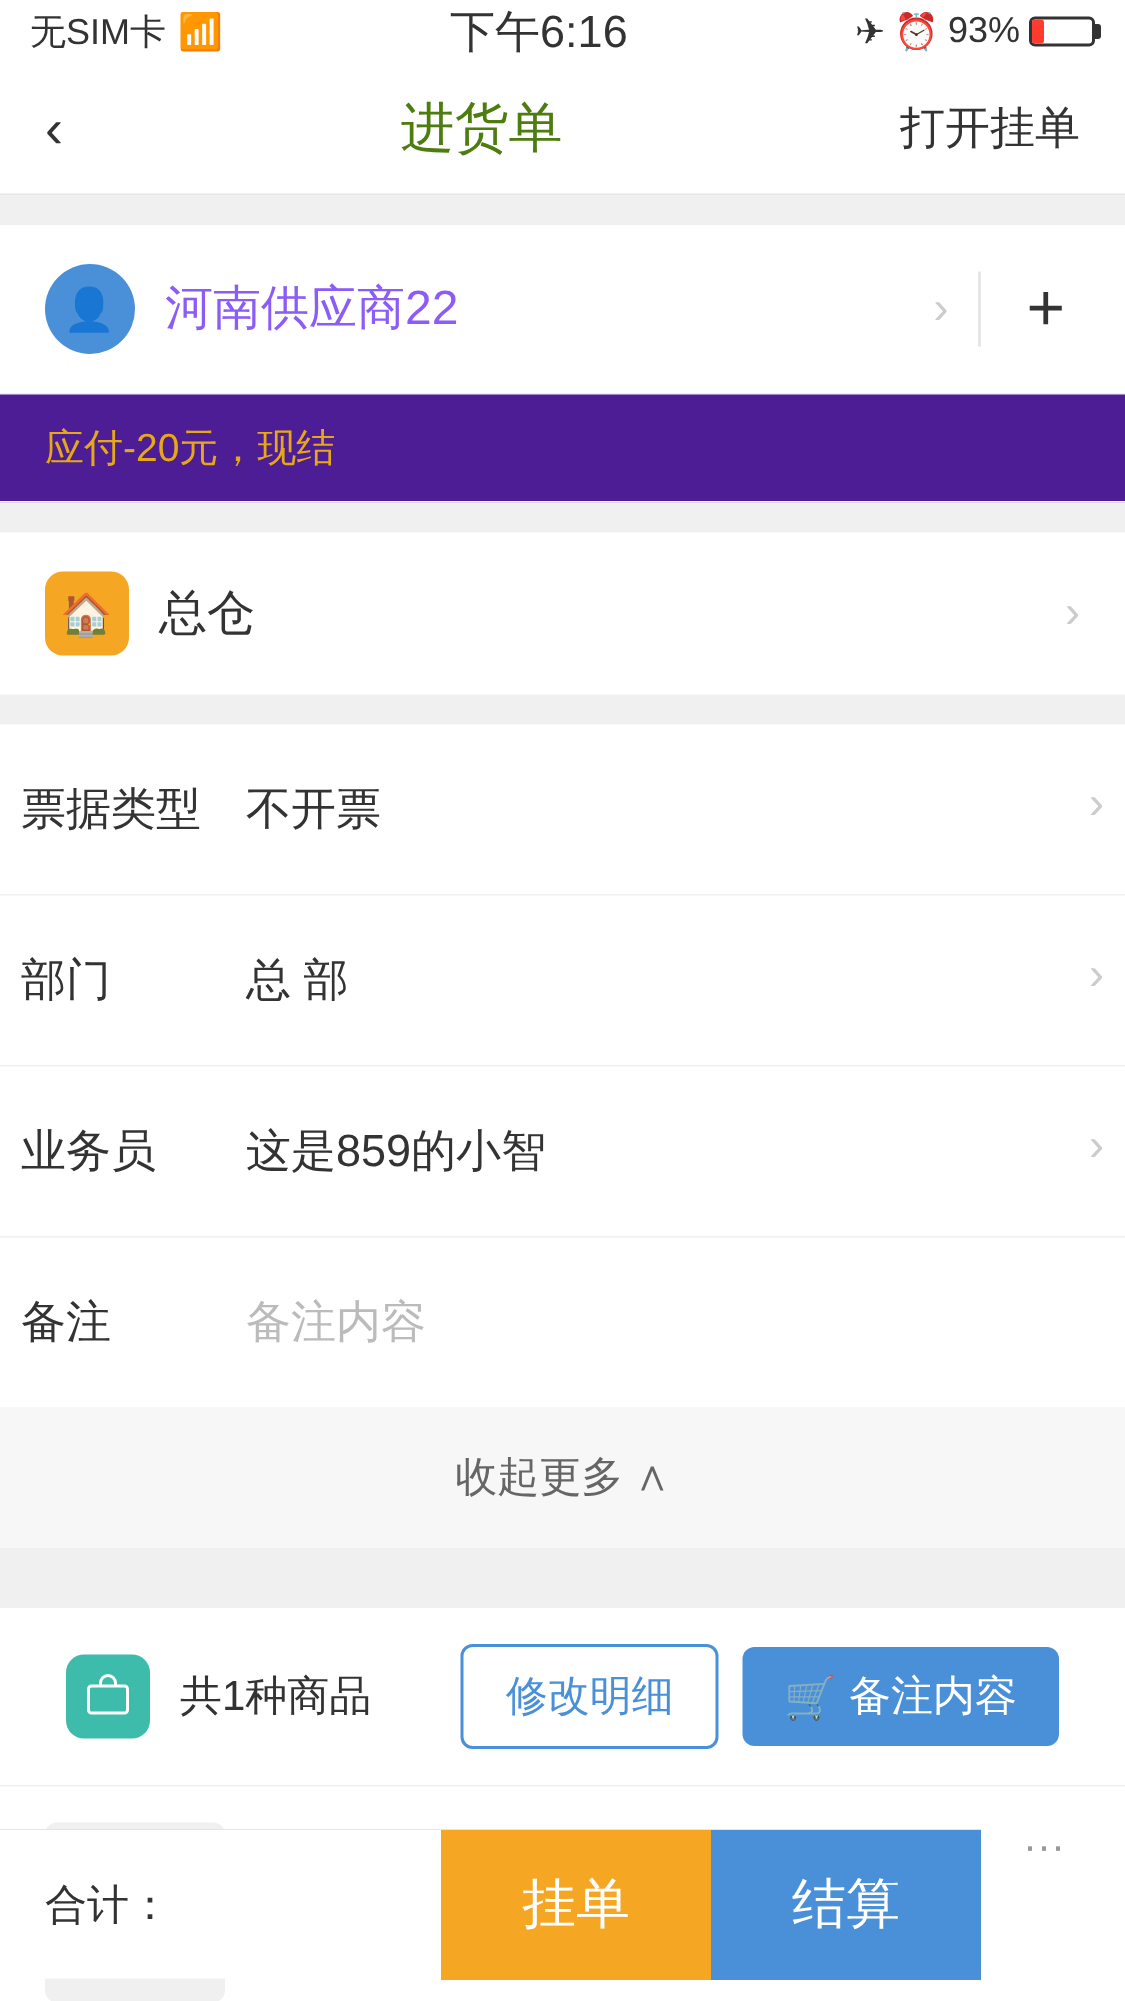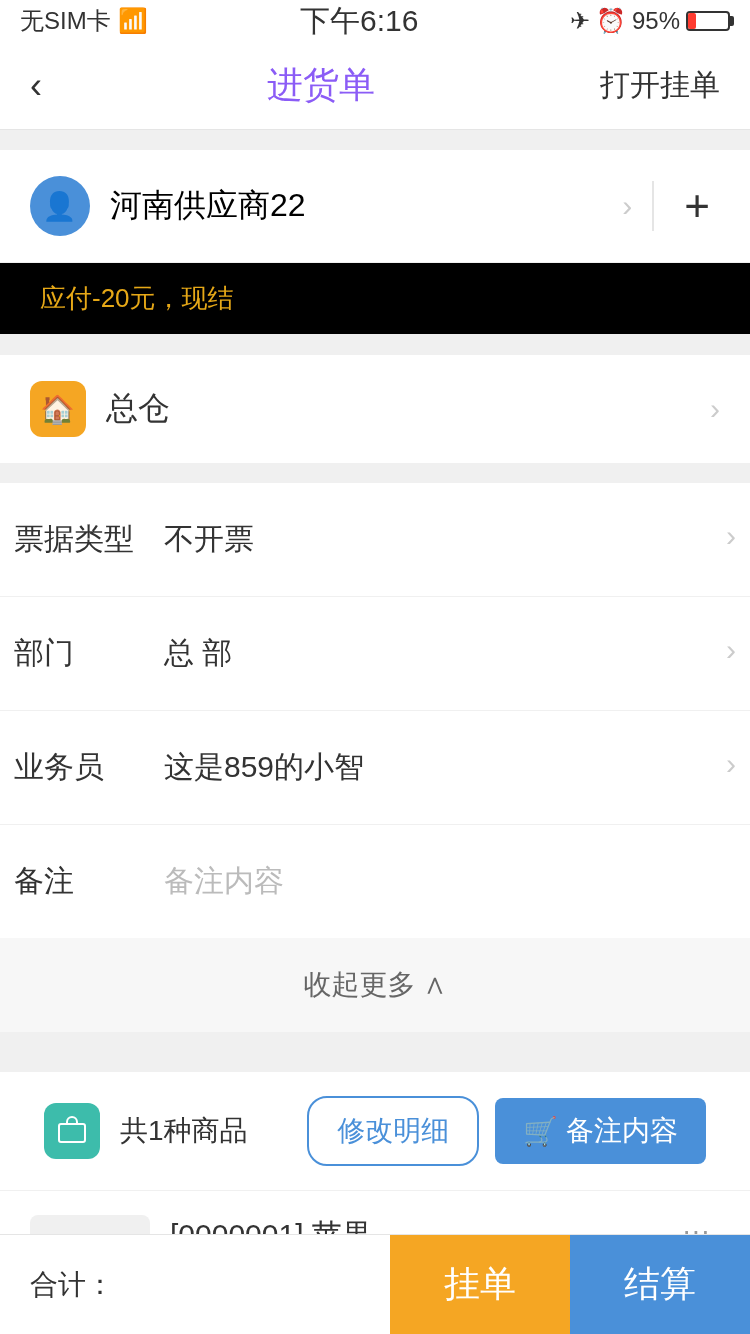--- a/index.html
+++ b/index.html
@@ -51,21 +51,21 @@
       border-bottom: 1px solid #e5e5e5;
     }
     .nav-back {
       font-size: 36px;
       color: #333;
       cursor: pointer;
     }
     .nav-title {
       font-size: 36px;
       font-weight: 500;
-      color: #8b5cf6;
+      color: #4d7c0f;
     }
     .nav-action {
       font-size: 30px;
       color: #333;
       cursor: pointer;
     }
 
     
     .section-divider {
       height: 20px;
@@ -91,43 +91,43 @@
       background: #4a90d9;
       display: flex; align-items: center; justify-content: center;
       color: #fff;
       font-size: 28px;
       flex-shrink: 0;
     }
     .supplier-name {
       flex: 1;
       margin-left: 20px;
       font-size: 32px;
-      color: #000000;
+      color: #8b5cf6;
     }
     .chevron-right {
       color: #ccc;
       font-size: 30px;
     }
     .supplier-divider {
       width: 2px;
       height: 50px;
       background: #e5e5e5;
       margin: 0 20px;
     }
     .plus-btn {
       font-size: 44px;
       color: #333;
       cursor: pointer;
       padding: 0 10px;
     }
 
     
     .notice-bar {
-      background: #000000;
-      padding: 18px 40px;
+      background: #4c1d95;
+      padding: 18px 30px;
       font-size: 26px;
       color: #e6a817;
       border-bottom: 1px solid #f0f0f0;
     }
 
     .section-divider-small {
       height: 20px;
       background: #f0f0f0;
     }
 
@@ -217,21 +217,21 @@
     .products-count {
       flex: 1;
       margin-left: 20px;
       font-size: 28px;
       color: #333;
     }
     .btn-outline {
       border: 2px solid #4a90d9;
       color: #4a90d9;
       background: #fff;
-      border-radius: 20px;
+      border-radius: 8px;
       padding: 14px 28px;
       font-size: 28px;
       cursor: pointer;
       margin-right: 16px;
     }
     .btn-blue {
       background: #4a90d9;
       color: #fff;
       border: none;
       border-radius: 8px;
@@ -278,23 +278,23 @@
     .product-menu {
       color: #999;
       font-size: 28px;
       padding: 0 10px;
       cursor: pointer;
     }
 
     
     .bottom-bar {
       position: fixed;
-      bottom: 0;
+      bottom: 15px;
       left: 0;
-      width: 750px;
+      width: 654px;
       height: 100px;
       display: flex;
       align-items: center;
       background: #fff;
       border-top: 1px solid #e5e5e5;
     }
     .total-section {
       flex: 1;
       padding: 0 30px;
     }
@@ -343,21 +343,21 @@
 
 <div class="status-bar">
   <div class="status-bar-left">
     <span>无SIM卡</span>
     <span>📶</span>
   </div>
   <div class="status-bar-center">下午6:16</div>
   <div class="status-bar-right">
     <span>✈</span>
     <span>⏰</span>
-    <span>95%</span>
+    <span>93%</span>
     <div class="battery-icon">
       <div class="battery-fill"></div>
     </div>
   </div>
 </div>
 
 <div class="nav-bar">
   <span class="nav-back">‹</span>
   <span class="nav-title">进货单</span>
   <span class="nav-action">打开挂单</span>

